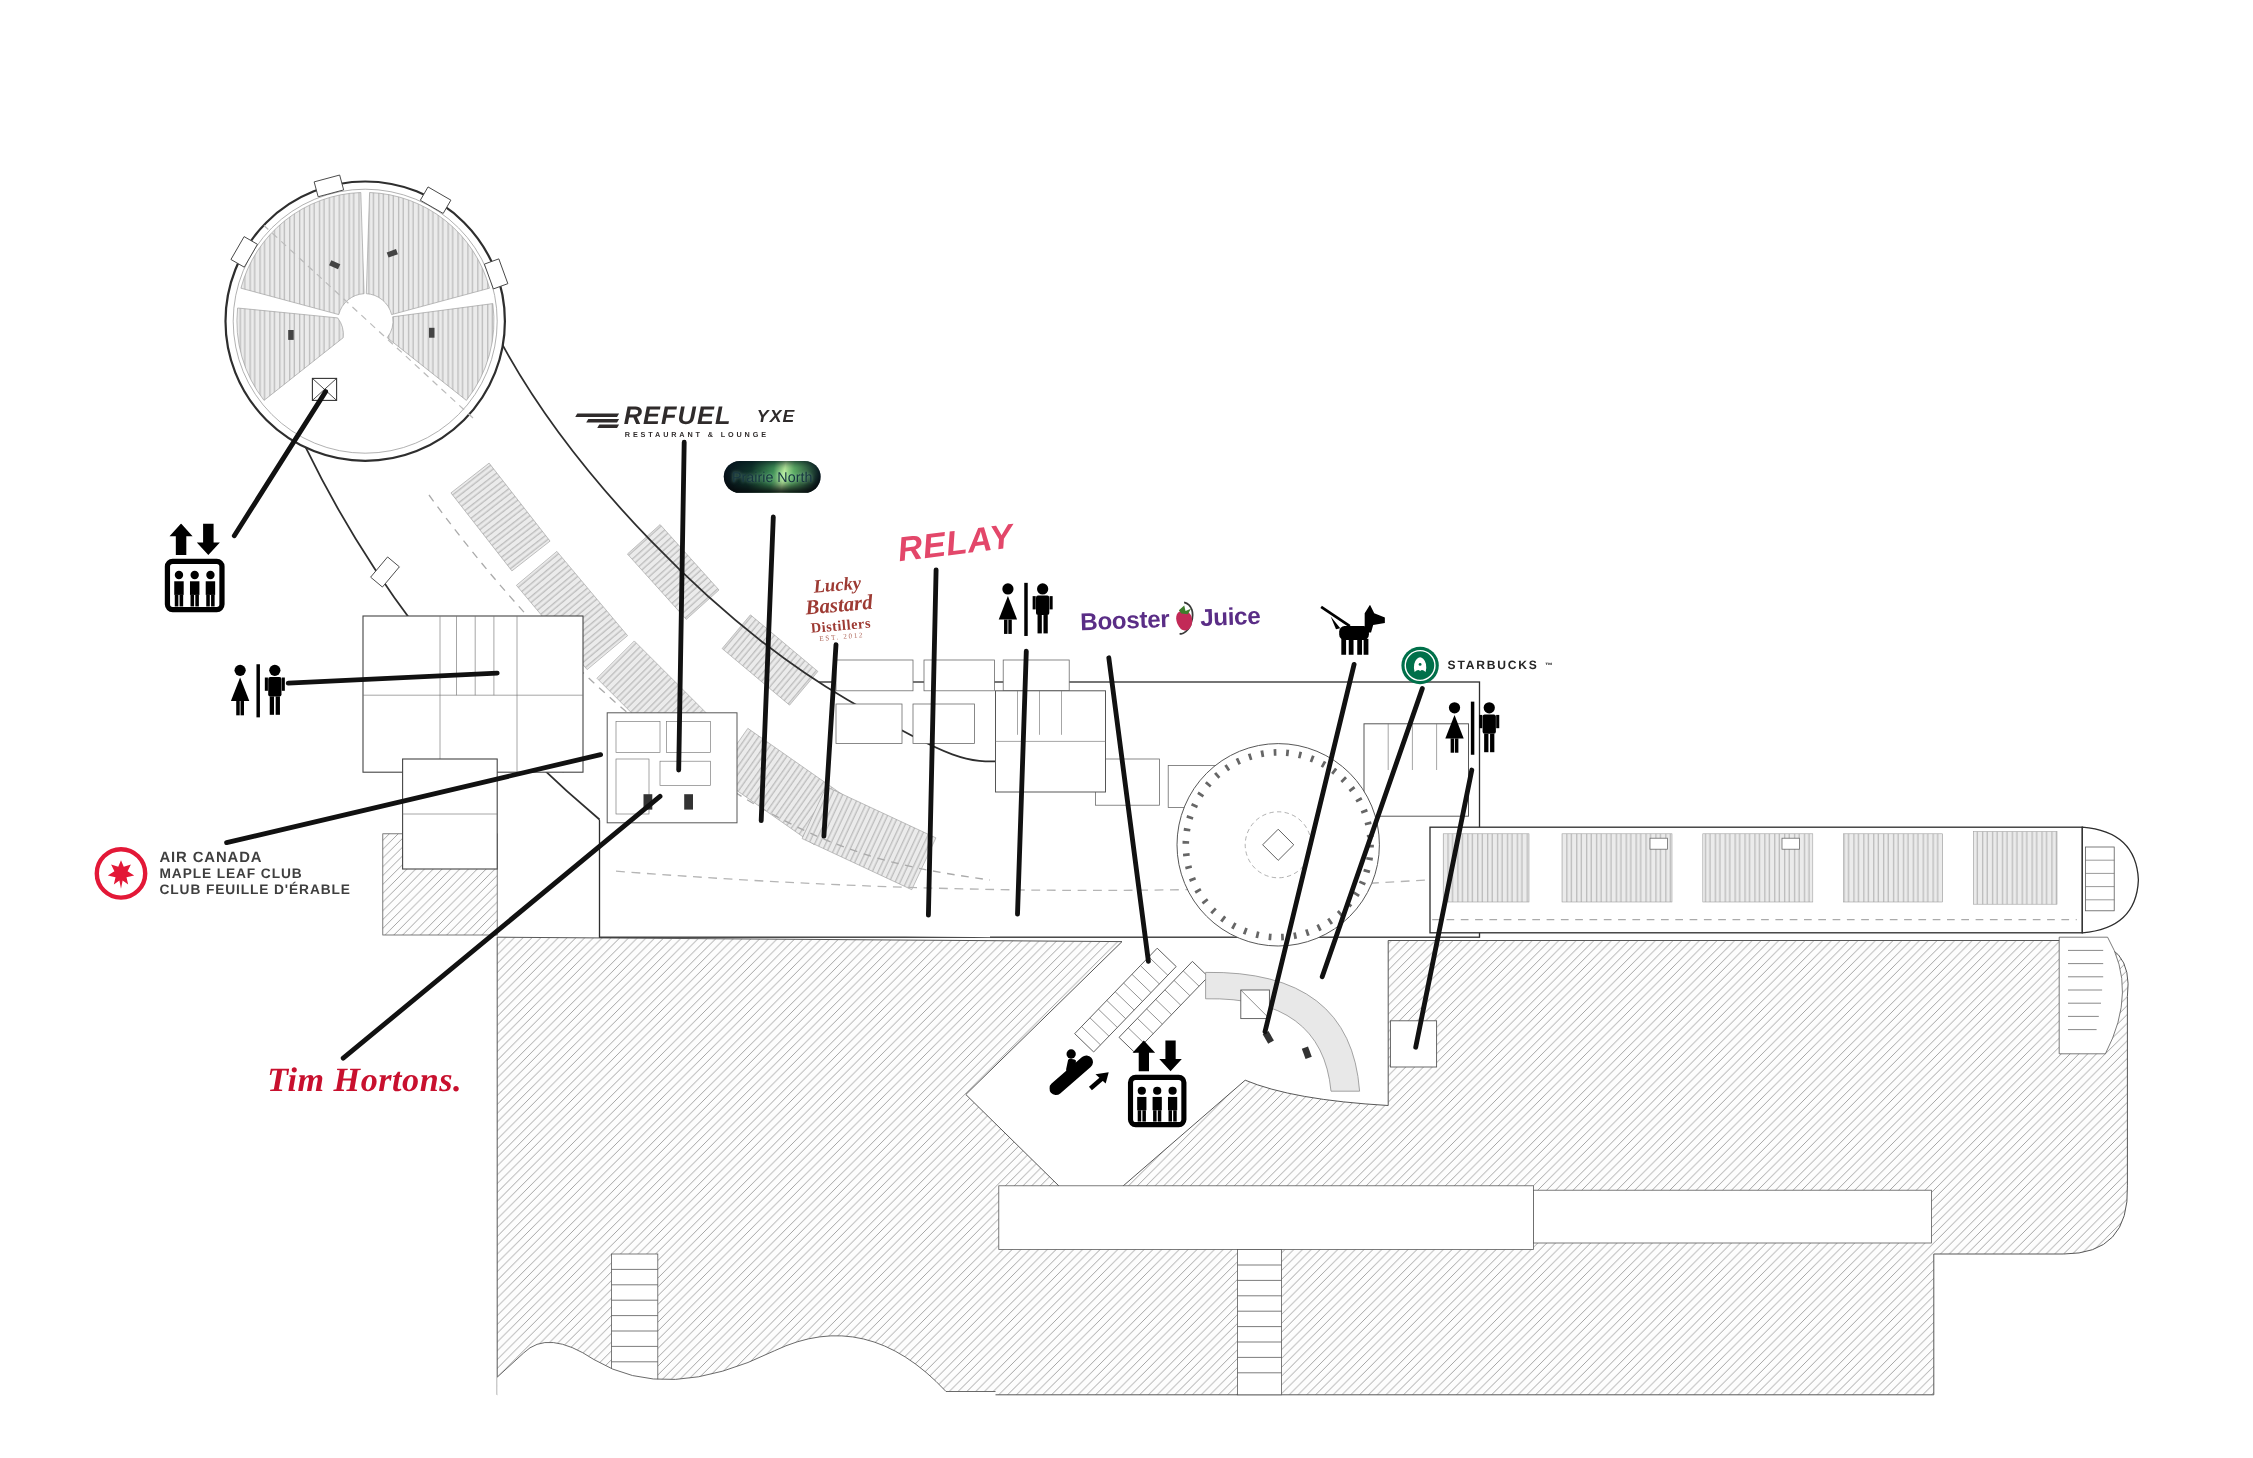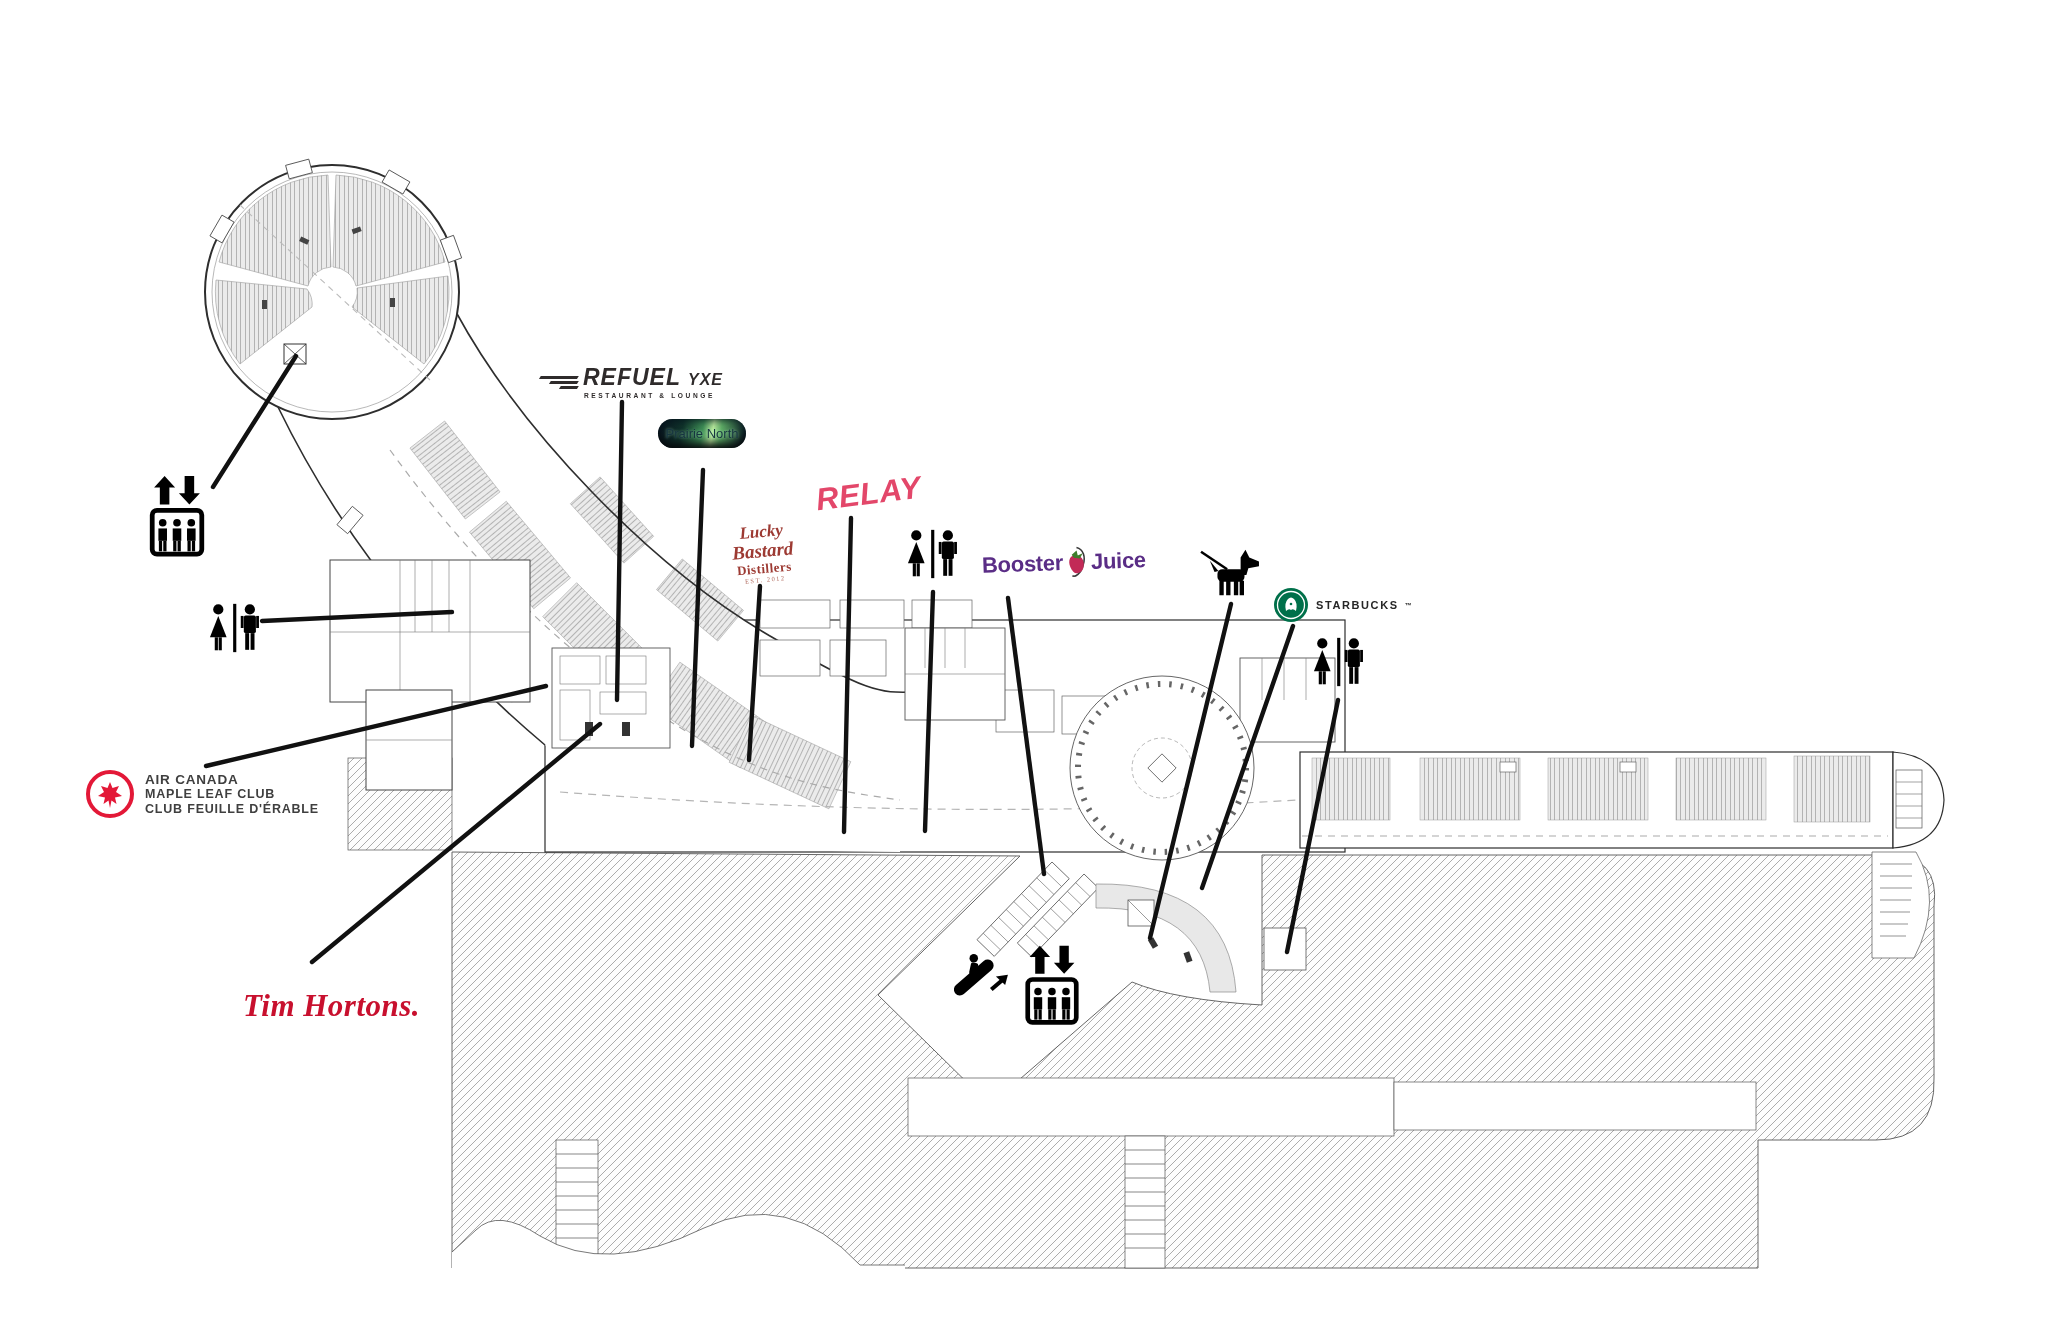--- a/index.html
+++ b/index.html
@@ -4,21 +4,21 @@
 <style>
   html,body{margin:0;padding:0;background:#fff;}
   .stage{position:relative;width:2048px;height:1325px;background:#fff;overflow:hidden;
          font-family:"Liberation Sans",sans-serif;}
   .plan{position:absolute;left:0;top:0;}
   .abs{position:absolute;}
   
   .title{left:1380px;top:90px;font-size:55px;font-weight:300;color:#1c1c1c;
          letter-spacing:1px;line-height:1.58;}
   
-  .refuel{left:540px;top:366px;color:#2f2b2b;}
+  .refuel{left:524px;top:366px;color:#2f2b2b;}
   .refuel .row{display:flex;align-items:flex-end;gap:5px;}
   .wing span{display:block;height:2.6px;background:#2f2b2b;margin:2.6px 0 0 auto;transform:skewX(-32deg);}
   .wing .w1{width:38px;} .wing .w2{width:28px;} .wing .w3{width:18px;}
   .refuel .name{font-size:23px;font-weight:900;font-style:italic;letter-spacing:1px;line-height:1;}
   .refuel .tag{font-size:6.6px;font-weight:700;letter-spacing:2.6px;margin:3px 0 0 44px;}
   .yxe{left:688px;top:371px;font-size:16px;font-weight:900;font-style:italic;color:#2f2b2b;letter-spacing:1px;}
   
   .pn{left:658px;top:419px;width:88px;height:29px;border-radius:23px;
       background:linear-gradient(100deg,#0a1720 4%,#10332b 28%,#3f8f57 50%,#b9eb9e 61%,#5fae67 70%,#0d2026 96%);
       box-shadow:inset 0 -11px 9px -6px #06090c, inset 0 6px 8px -5px #04141d;
@@ -41,21 +41,21 @@
   
   .sbux{left:1272px;top:586px;display:flex;align-items:center;gap:6px;}
   .sbux .t{font-size:11px;font-weight:800;letter-spacing:1.6px;color:#262626;}
   .sbux sup{font-size:7px;font-weight:700;color:#262626;}
   
   .ac{left:84px;top:768px;display:flex;align-items:center;gap:9px;color:#3f3f3f;}
   .ac .lines{line-height:15px;letter-spacing:.8px;font-weight:700;}
   .ac .a1{font-size:13.5px;} .ac .a2,.ac .a3{font-size:12.5px;}
   
   .tim{left:243px;top:964px;font-family:"Liberation Serif",serif;font-style:italic;font-weight:700;
-       font-size:31px;color:#c8102e;letter-spacing:.5px;margin-top:24px;}
+       font-size:31px;color:#c8102e;letter-spacing:.5px;}
 </style>
 </head>
 <body>
 
 <div class="stage">
 
 <svg class="plan" width="2048" height="1325" viewBox="0 0 2048 1325">
   <defs>
     <pattern id="hatch" width="8" height="8" patternUnits="userSpaceOnUse">
       <rect width="8" height="8" fill="#fdfdfd"></rect>

